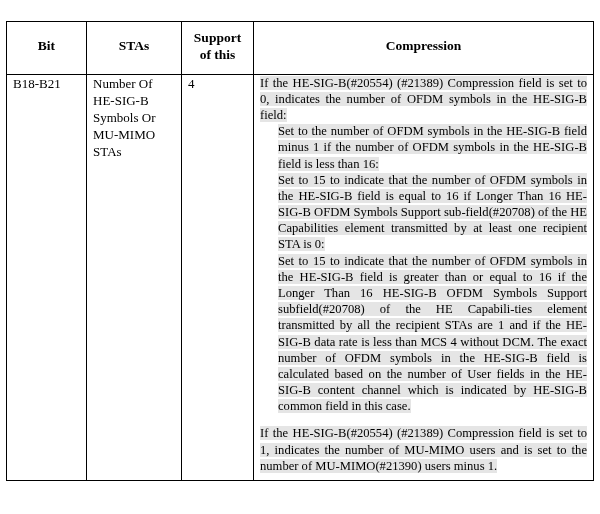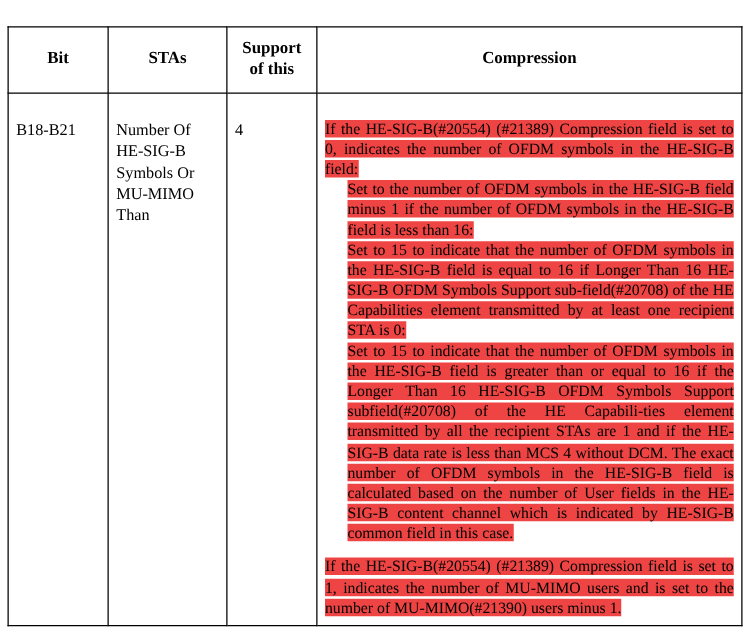--- a/index.html
+++ b/index.html
@@ -23,21 +23,21 @@
   }
   table.spec {
     border-collapse: collapse;
     width: 587px;
     margin: 21px 0 0 6px;
     table-layout: fixed;
   }
   table.spec th, table.spec td {
     border: 1px solid #000000;
     vertical-align: top;
-    padding: 20px 6px 6px 6px;
+    padding: 0 6px 6px 6px;
   }
   table.spec thead th {
     text-align: center;
     font-weight: bold;
     font-size: 13.5px;
     vertical-align: middle;
     padding: 8px 4px 10px 4px;
     line-height: 1.25;
   }
   col.c-bit { width: 80px; }
@@ -51,21 +51,21 @@
   }
   td.bit { padding-left: 7px; }
   td.field { padding-left: 8px; }
   td.bits { padding-left: 9px; }
   td.desc {
     font-size: 12.6px;
     line-height: 1.285;
     padding: 4px 5px 5px 5px;
   }
   .hl {
-    background: #ef4444;
+    background: #e5e5e5;
     box-decoration-break: clone;
     -webkit-box-decoration-break: clone;
   }
   .para {
     margin: 0 0 0 0;
     text-align: justify;
   }
   .para.first { margin-bottom: 0; }
   .indent {
     margin: 0;
@@ -121,21 +121,21 @@
         <th>
           <div>Support</div>
           <div>of this</div>
         </th>
         <th>Compression</th>
       </tr>
     </thead>
     <tbody>
       <tr>
         <td class="bit">B18-B21</td>
-        <td class="field">Number Of HE-SIG-B Symbols Or MU-MIMO Than</td>
+        <td class="field">Number Of HE-SIG-B Symbols Or MU-MIMO STAs</td>
         <td class="bits">4</td>
         <td class="desc">
           <p class="para first"><span class="hl">If the HE-SIG-B(#20554) (#21389) Compression field is set to 0, indicates the number of OFDM symbols in the HE-SIG-B field:</span></p>
           <p class="indent"><span class="hl">Set to the number of OFDM symbols in the HE-SIG-B field minus 1 if the number of OFDM symbols in the HE-SIG-B field is less than 16:</span></p>
           <p class="indent"><span class="hl">Set to 15 to indicate that the number of OFDM symbols in the HE-SIG-B field is equal to 16 if Longer Than 16 HE-SIG-B OFDM Symbols Support sub-field(#20708) of the HE Capabilities element transmitted by at least one recipient STA is 0:</span></p>
           <p class="indent"><span class="hl">Set to 15 to indicate that the number of OFDM symbols in the HE-SIG-B field is greater than or equal to 16 if the Longer Than 16 HE-SIG-B OFDM Symbols Support subfield(#20708) of the HE Capabili-ties element transmitted by all the recipient STAs are 1 and if the HE-SIG-B data rate is less than MCS 4 without DCM. The exact number of OFDM symbols in the HE-SIG-B field is calculated based on the number of User fields in the HE-SIG-B content channel which is indicated by HE-SIG-B common field in this case.</span></p>
           <div class="gap"></div>
           <p class="para"><span class="hl">If the HE-SIG-B(#20554) (#21389) Compression field is set to 1, indicates the number of MU-MIMO users and is set to the number of MU-MIMO(#21390) users minus 1.</span></p>
         </td>
       </tr>

